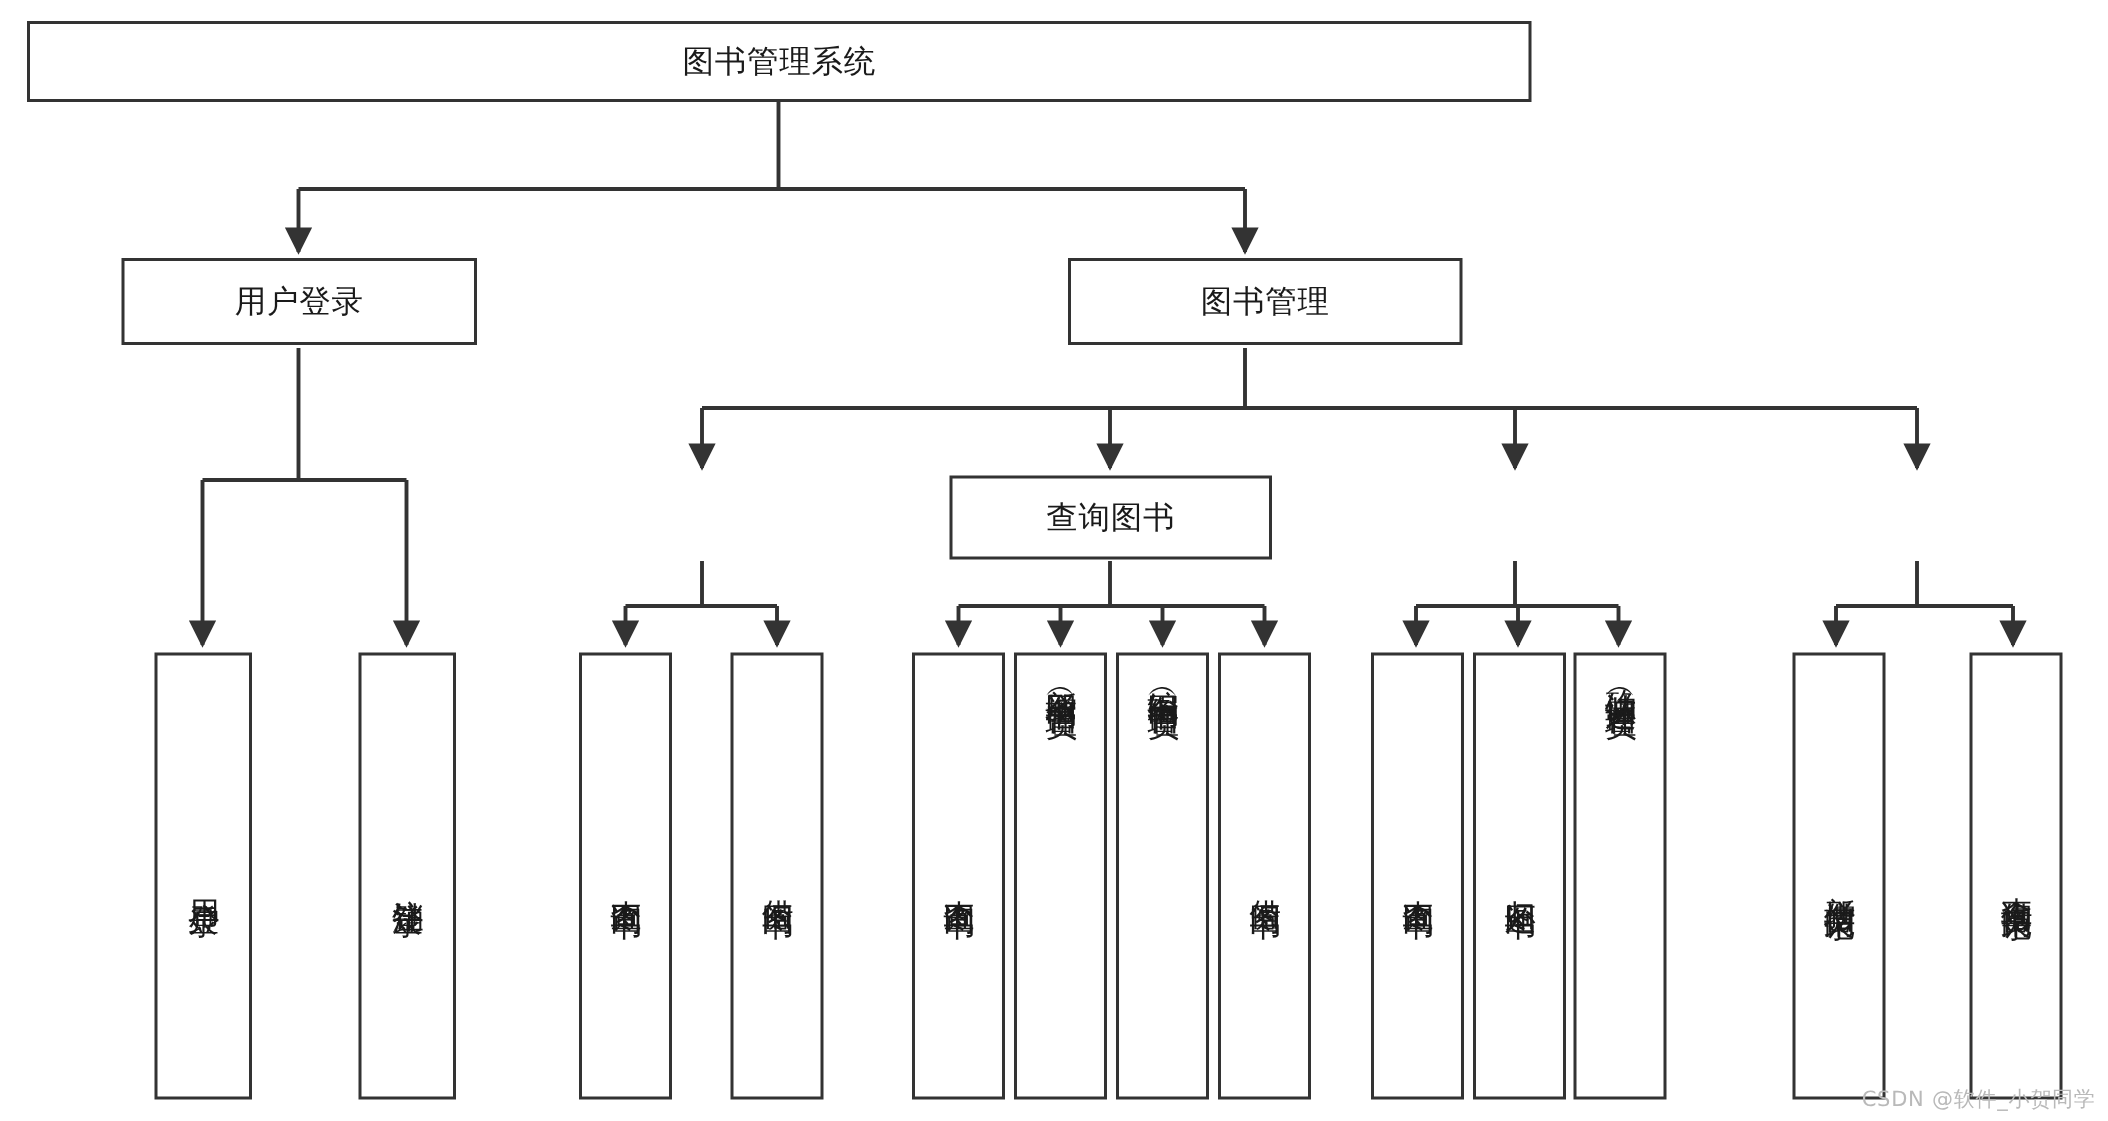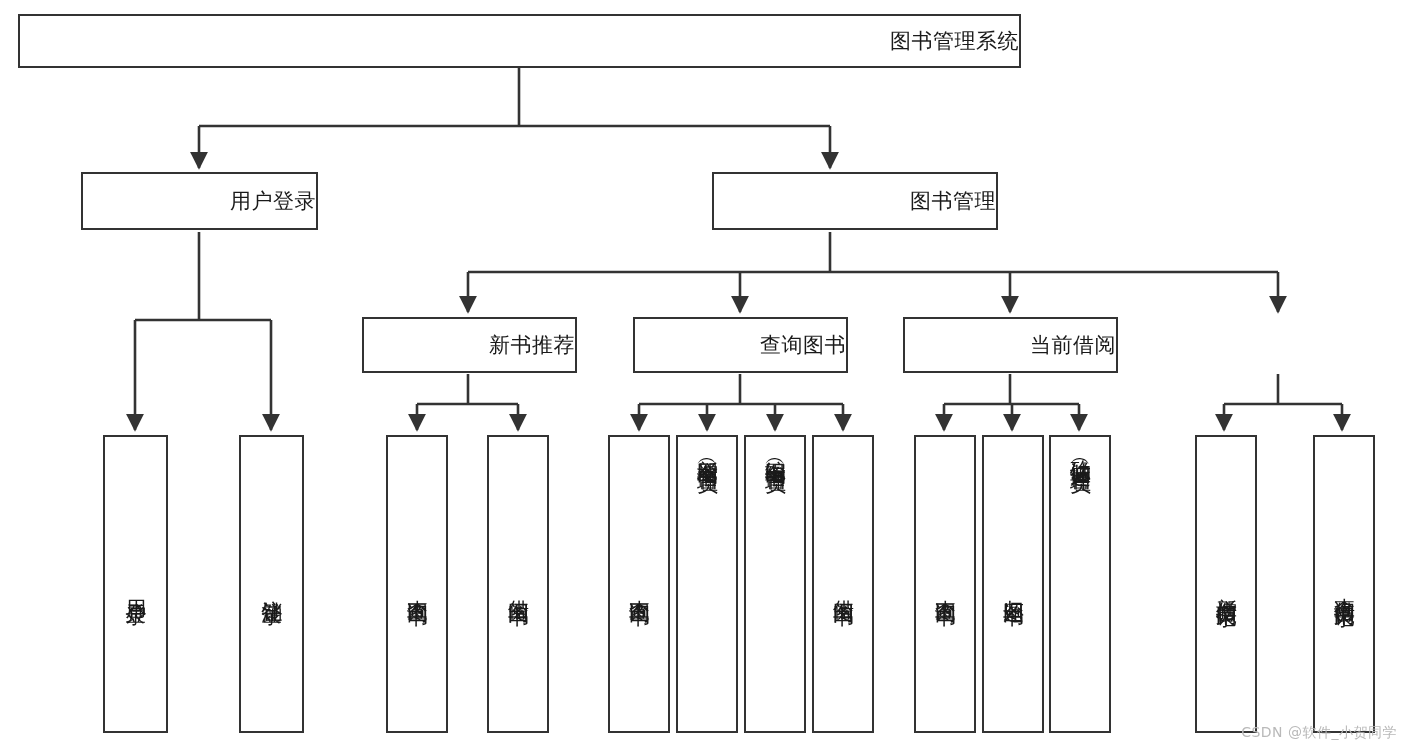--- a/index.html
+++ b/index.html
@@ -26,21 +26,21 @@
     height: 747px;
     pointer-events: none;
   }
   .node {
     position: absolute;
     box-sizing: border-box;
     background: #ffffff;
     border: 2px solid #333333;
     display: flex;
     align-items: center;
-    justify-content: flex-end;
+    justify-content: center;
     color: #1a1a1a;
   }
   .node-label {
     display: block;
     text-align: center;
     line-height: 1.18;
     white-space: nowrap;
   }
   
   .node.horizontal .node-label {
@@ -131,35 +131,29 @@
   </svg>
 
   <div class="node horizontal" style="left:18px; top:14px; width:1003px; height:54px;">
     <span class="node-label">图书管理系统</span>
   </div>
 
   <div class="node horizontal" style="left:81px; top:172px; width:237px; height:58px;">
     <span class="node-label">用户登录</span>
   </div>
 
-  <div class="node horizontal" style="left:712px; top:172px; width:286px; height:58px;">
+  <div class="node horizontal" style="left:712px; top:172px; width:263px; height:58px;">
     <span class="node-label">图书管理</span>
   </div>
 
-  <div class="node horizontal" style="left:362px; top:317px; width:215px; height:56px;">
-    <span class="node-label">新书推荐</span>
-  </div>
 
   <div class="node horizontal" style="left:633px; top:317px; width:215px; height:56px;">
     <span class="node-label">查询图书</span>
   </div>
 
-  <div class="node horizontal" style="left:903px; top:317px; width:215px; height:56px;">
-    <span class="node-label">当前借阅</span>
-  </div>
 
 
   <div class="node vertical mid" style="left:103px; top:435px; width:65px; height:298px;">
     <span class="node-label">用户登录</span>
   </div>
 
   <div class="node vertical mid" style="left:239px; top:435px; width:65px; height:298px;">
     <span class="node-label">注销登录</span>
   </div>
 

